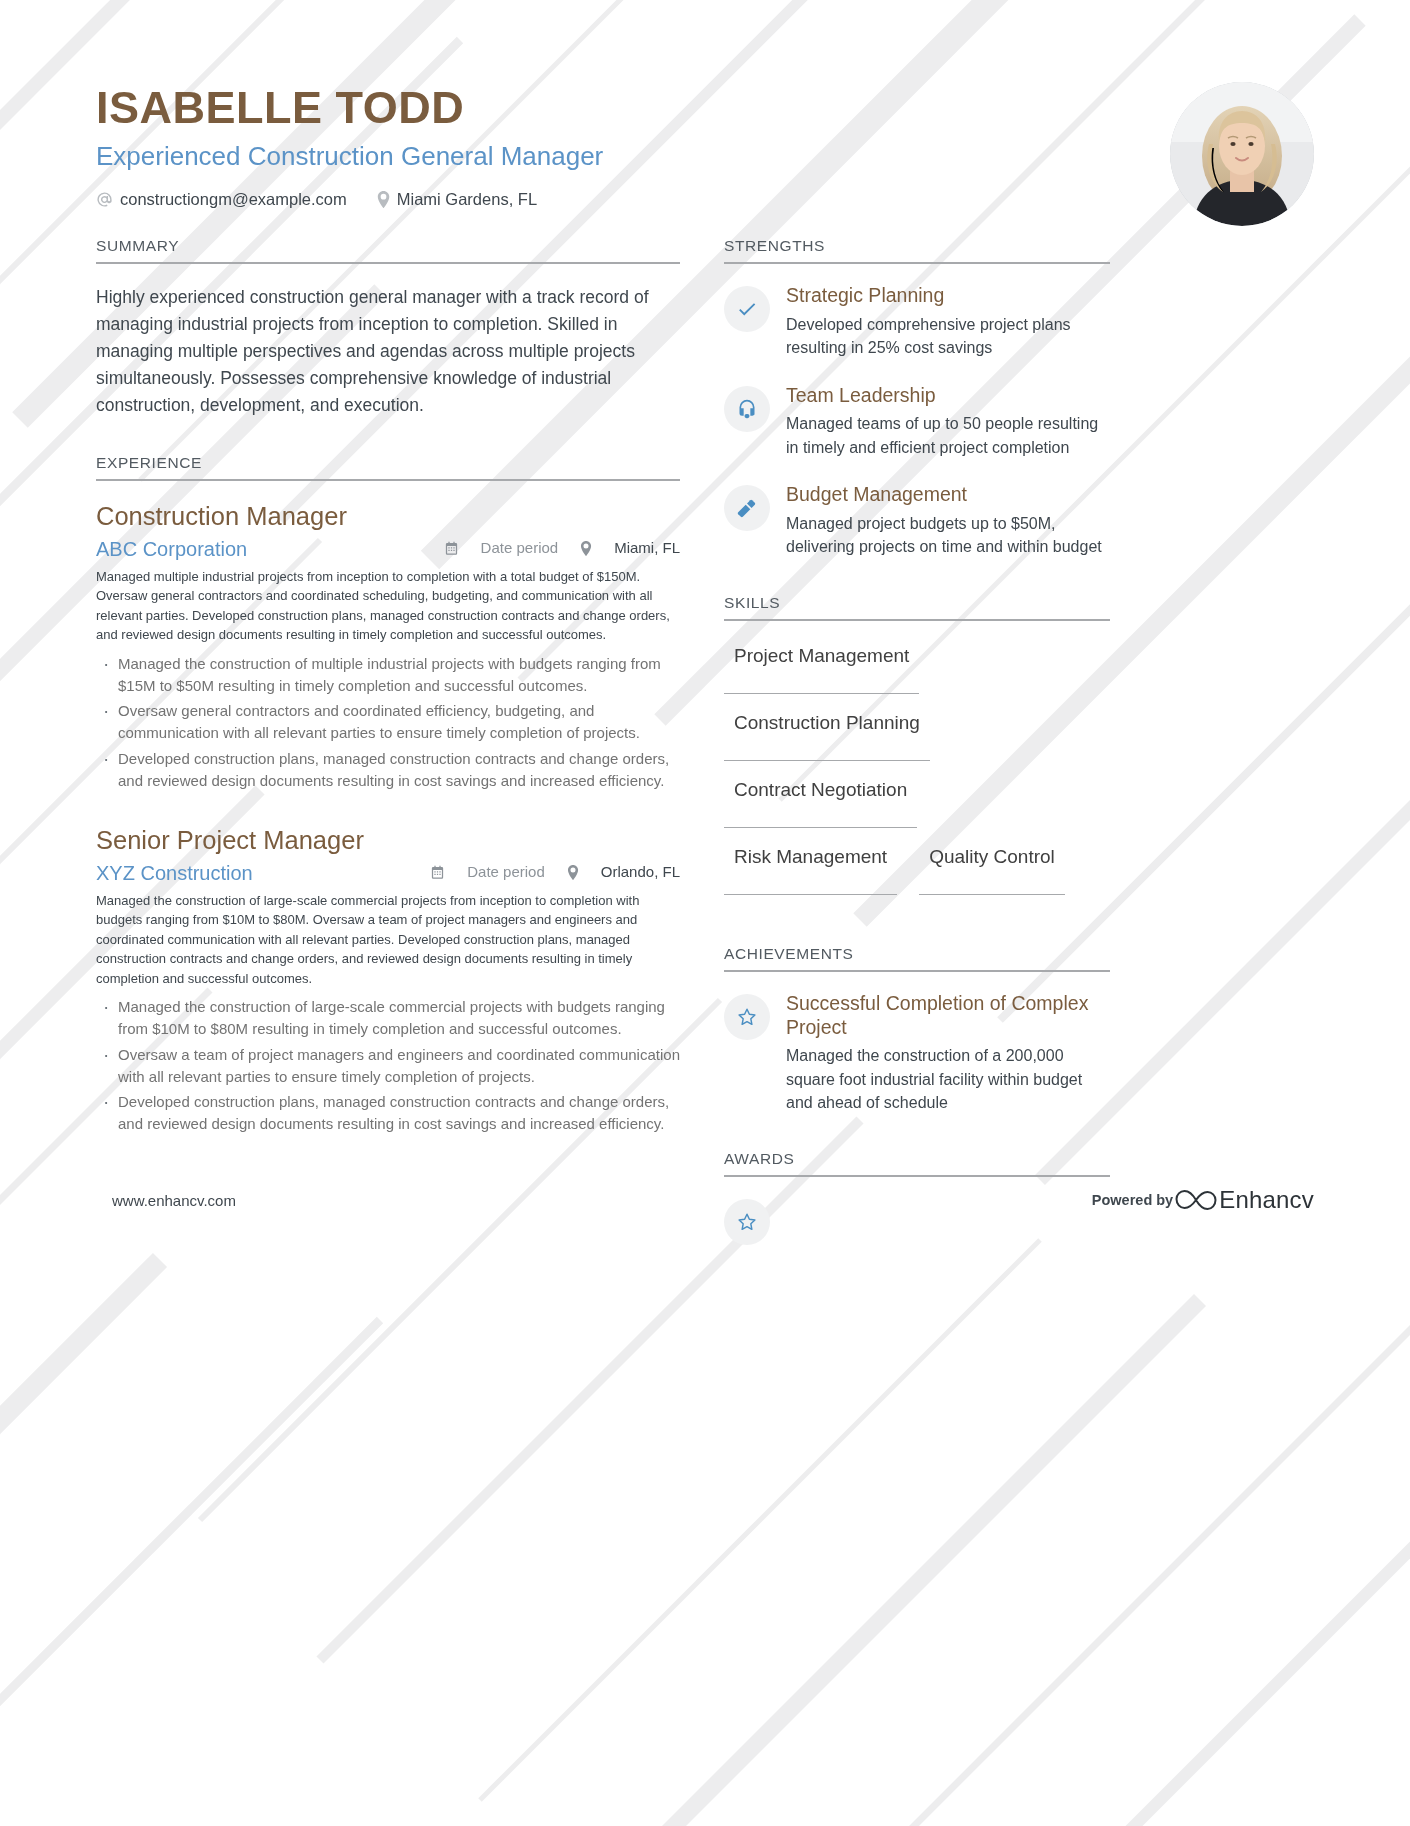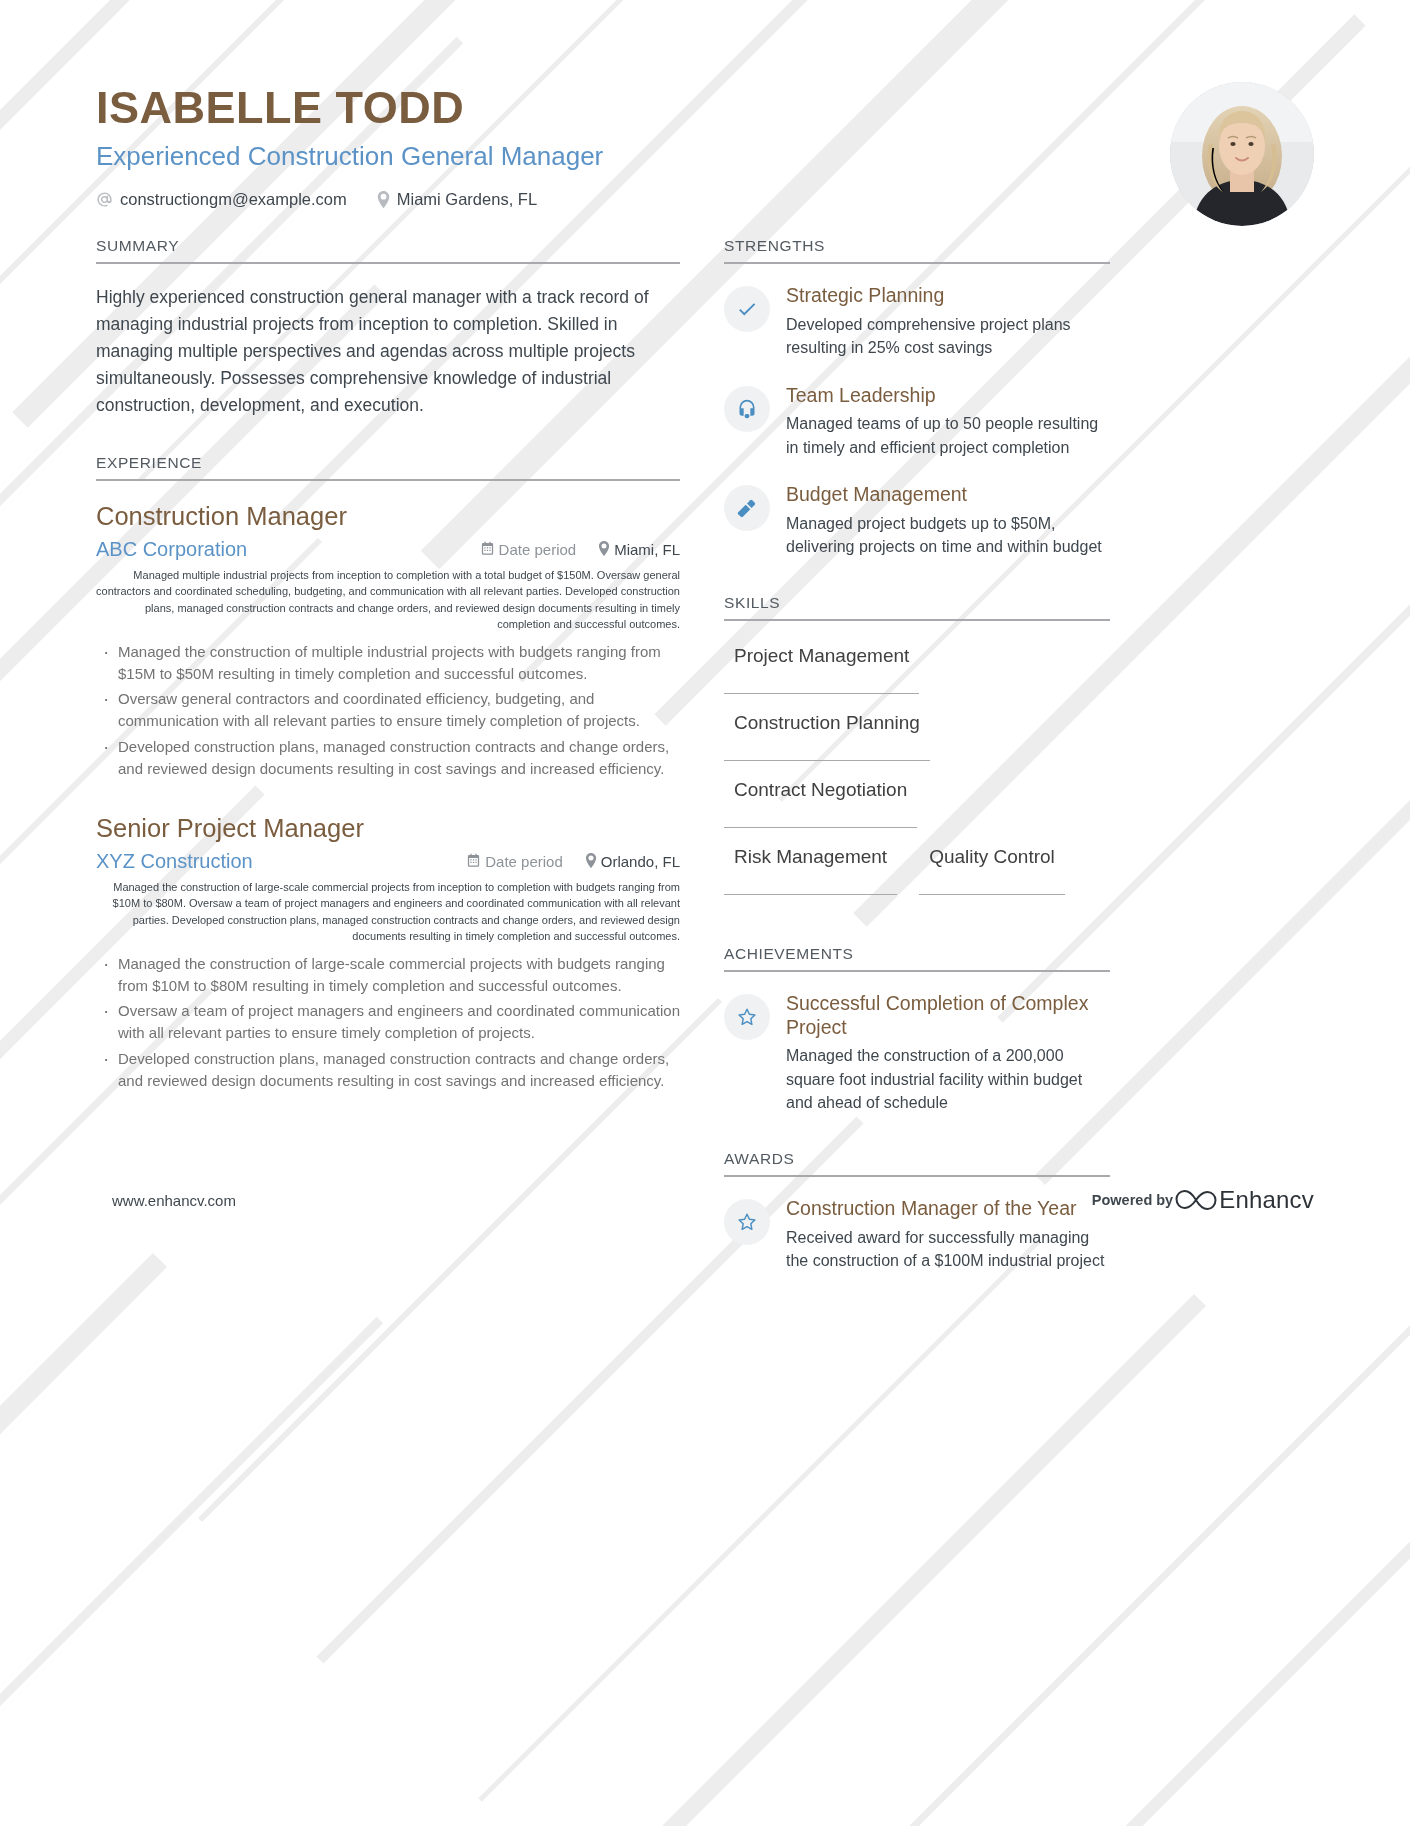--- a/index.html
+++ b/index.html
@@ -122,31 +122,30 @@
     font-size: 20px;
     color: #5b93c7;
   }
   .job-meta {
     display: flex;
     align-items: center;
     gap: 22px;
     font-size: 15px;
     color: #8d9399;
   }
-  .meta-item { display: flex; align-items: flex-start; gap: 4px; }
+  .meta-item { display: flex; align-items: flex-end; gap: 22px; }
   .meta-icon { color: #8d9399; display: inline-flex; align-items: center; }
   .meta-item.loc { color: #3f474e; }
   .meta-item.loc .meta-icon { color: #8d9399; }
 
   .job-desc {
-    font-size: 11px;
+    font-size: 13px;
     line-height: 1.5;
     color: #3f474e;
     margin-bottom: 8px;
-    text-align: right;
   }
   .bullets { list-style: none; }
   .bullets li {
     position: relative;
     padding-left: 22px;
     font-size: 15px;
     line-height: 1.45;
     color: #737373;
     margin-bottom: 4px;
   }
@@ -477,24 +476,20 @@
       </div>
 
       <div class="section">
         <div class="section-title">AWARDS</div>
         <div class="entry">
           <div class="entry-icon">
             <svg width="22" height="22" viewBox="0 0 24 24" fill="none" stroke="#4a8ec2" stroke-width="1.6" stroke-linejoin="round">
               <path d="M12 3.5 14.6 9l6 .8-4.4 4.2 1.1 6-5.3-2.9L6.7 20l1.1-6L3.4 9.8 9.4 9z"></path>
             </svg>
           </div>
-          <div class="entry-body">
-            <div class="entry-title">Construction Manager of the Year</div>
-            <div class="entry-desc">Received award for successfully managing the construction of a $100M industrial project</div>
-          </div>
         </div>
       </div>
 
     </div>
   </div>
 
   <div class="footer">
     <div class="footer-url">www.enhancv.com</div>
     <div class="footer-brand">
       <span class="powered-by">Powered by</span>

